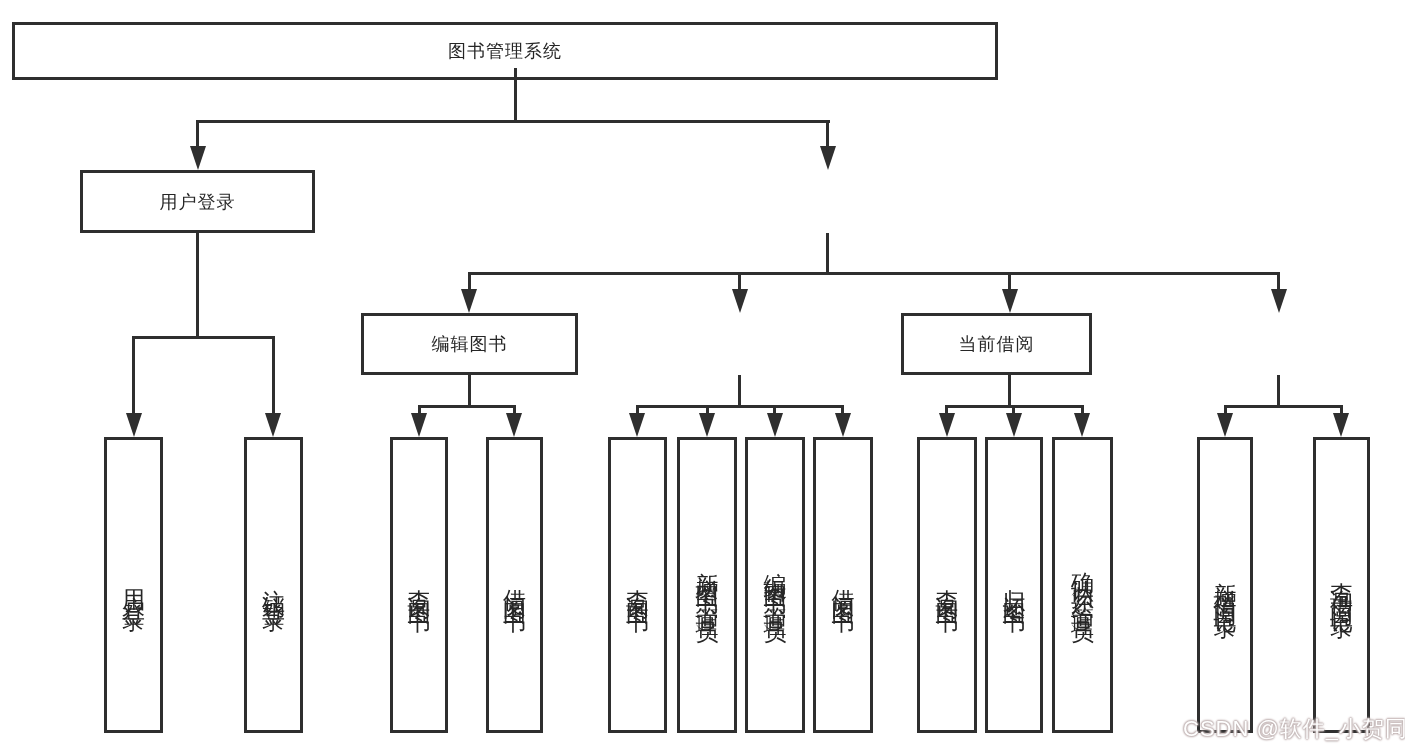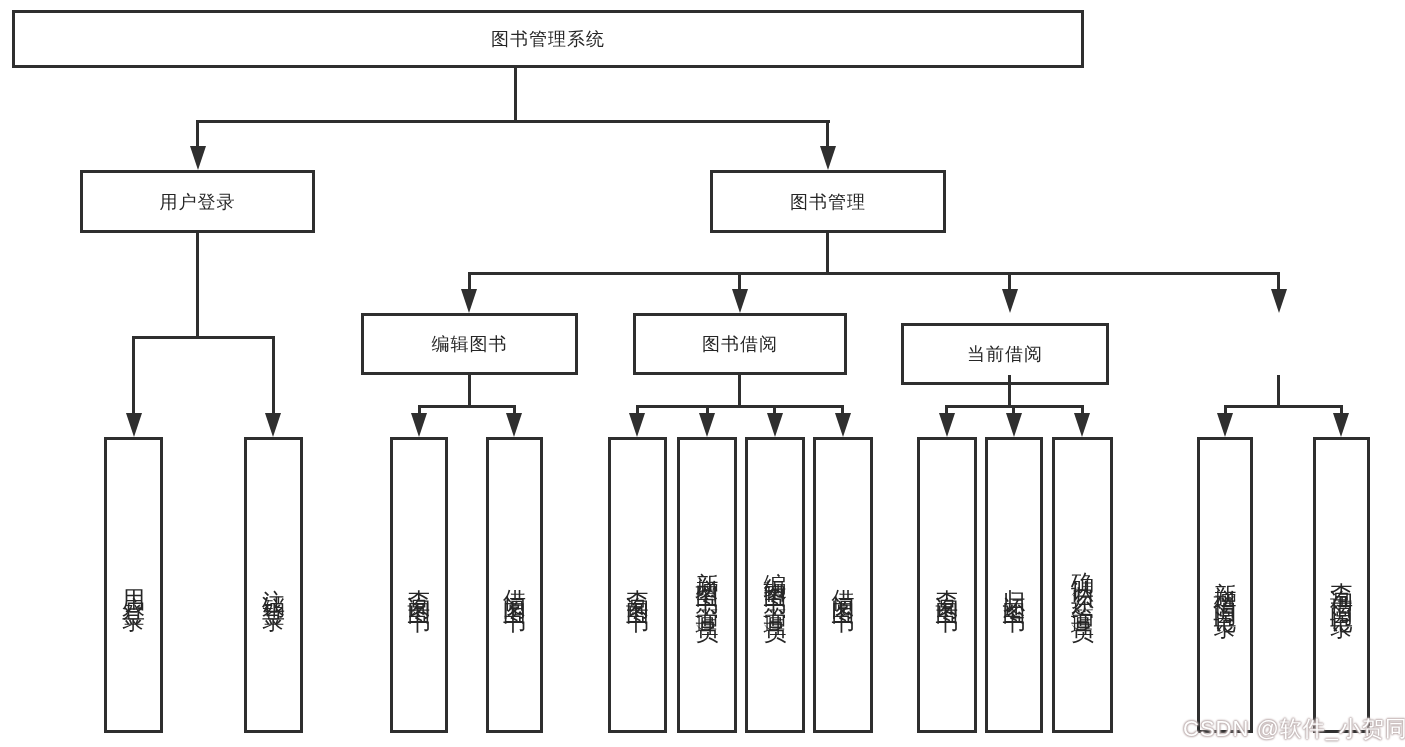--- a/index.html
+++ b/index.html
@@ -34,36 +34,33 @@
     position:absolute;left:1183px;top:714px;z-index:5;
     font-size:22px;letter-spacing:1px;color:#ffffff;white-space:nowrap;
     text-shadow:0 0 1px #b3a6a6,0 1px 2px #c4b6b6,0 -1px 2px #c4b6b6,1px 0 2px #c4b6b6,-1px 0 2px #c4b6b6;
   }
 </style>
 </head>
 <body>
 
 <div class="canvas">
 
-  <div class="node h" style="left:12px;top:10px;width:1072px;height:58px">
+  <div class="node h" style="left:12px;top:22px;width:986px;height:58px">
     <span class="lbl">图书管理系统</span>
   </div>
 
   <div class="vline" style="left:514px;top:68px;height:55px"></div>
   <div class="hline" style="left:196px;top:120px;width:634px"></div>
   <div class="vline" style="left:196px;top:120px;height:28px"></div>
   <div class="arrow" style="left:190px;top:146px"></div>
   <div class="vline" style="left:826px;top:120px;height:28px"></div>
   <div class="arrow" style="left:820px;top:146px"></div>
 
   <div class="node h" style="left:80px;top:170px;width:235px;height:63px">
     <span class="lbl">用户登录</span>
-  </div>
-  <div class="node h" style="left:710px;top:170px;width:236px;height:63px">
-    <span class="lbl">图书管理</span>
   </div>
 
   <div class="vline" style="left:196px;top:233px;height:106px"></div>
   <div class="hline" style="left:132px;top:336px;width:143px"></div>
   <div class="vline" style="left:132px;top:336px;height:79px"></div>
   <div class="arrow" style="left:126px;top:413px"></div>
   <div class="vline" style="left:272px;top:336px;height:79px"></div>
   <div class="arrow" style="left:265px;top:413px"></div>
 
   <div class="vline" style="left:826px;top:233px;height:42px"></div>
@@ -73,24 +70,21 @@
   <div class="vline" style="left:738px;top:272px;height:19px"></div>
   <div class="arrow" style="left:732px;top:289px"></div>
   <div class="vline" style="left:1008px;top:272px;height:19px"></div>
   <div class="arrow" style="left:1002px;top:289px"></div>
   <div class="vline" style="left:1277px;top:272px;height:19px"></div>
   <div class="arrow" style="left:1271px;top:289px"></div>
 
   <div class="node h" style="left:361px;top:313px;width:217px;height:62px">
     <span class="lbl">编辑图书</span>
   </div>
-  <div class="node h" style="left:633px;top:313px;width:214px;height:62px">
-    <span class="lbl">图书借阅</span>
-  </div>
-  <div class="node h" style="left:901px;top:323px;width:208px;height:62px">
+  <div class="node h" style="left:901px;top:313px;width:191px;height:62px">
     <span class="lbl">当前借阅</span>
   </div>
 
   <div class="vline" style="left:468px;top:375px;height:32px"></div>
   <div class="hline" style="left:418px;top:405px;width:98px"></div>
   <div class="vline" style="left:418px;top:405px;height:10px"></div>
   <div class="arrow" style="left:411px;top:413px"></div>
   <div class="vline" style="left:513px;top:405px;height:10px"></div>
   <div class="arrow" style="left:506px;top:413px"></div>
 

